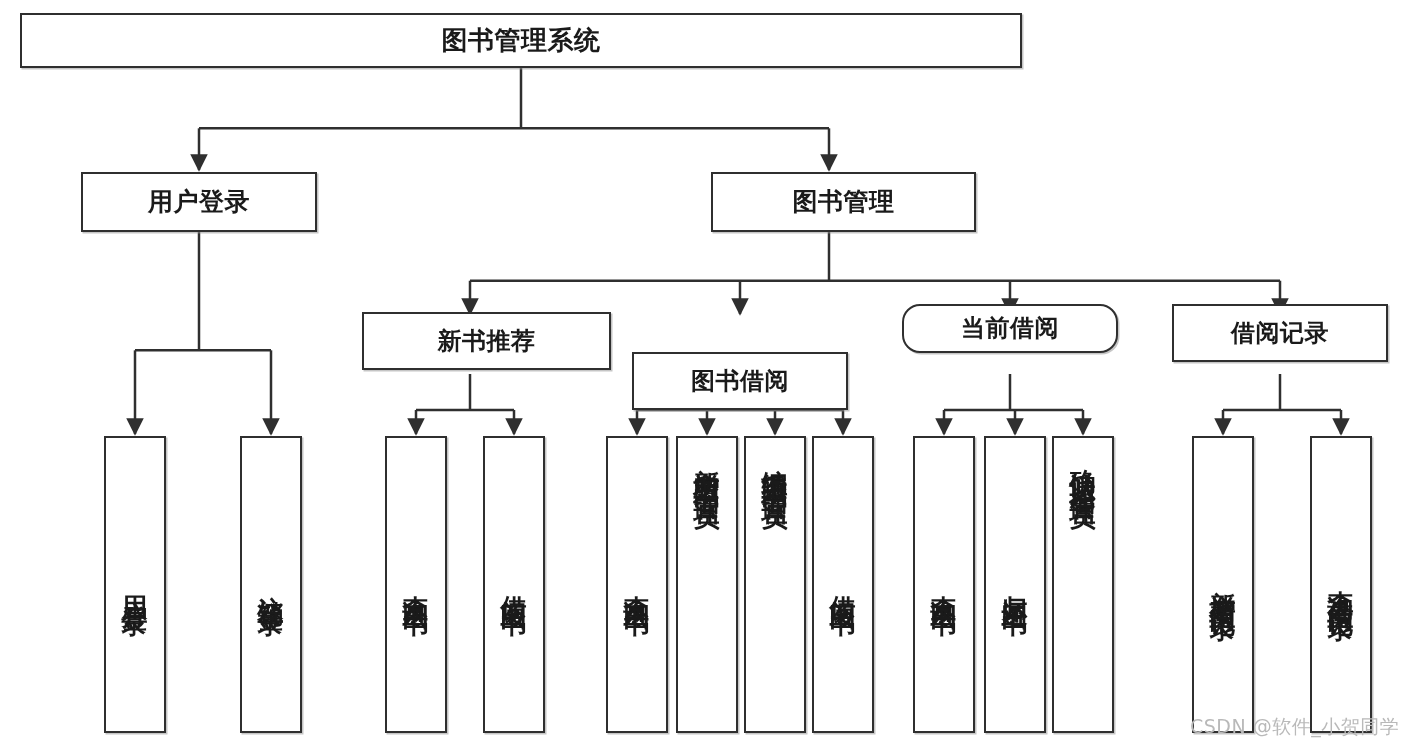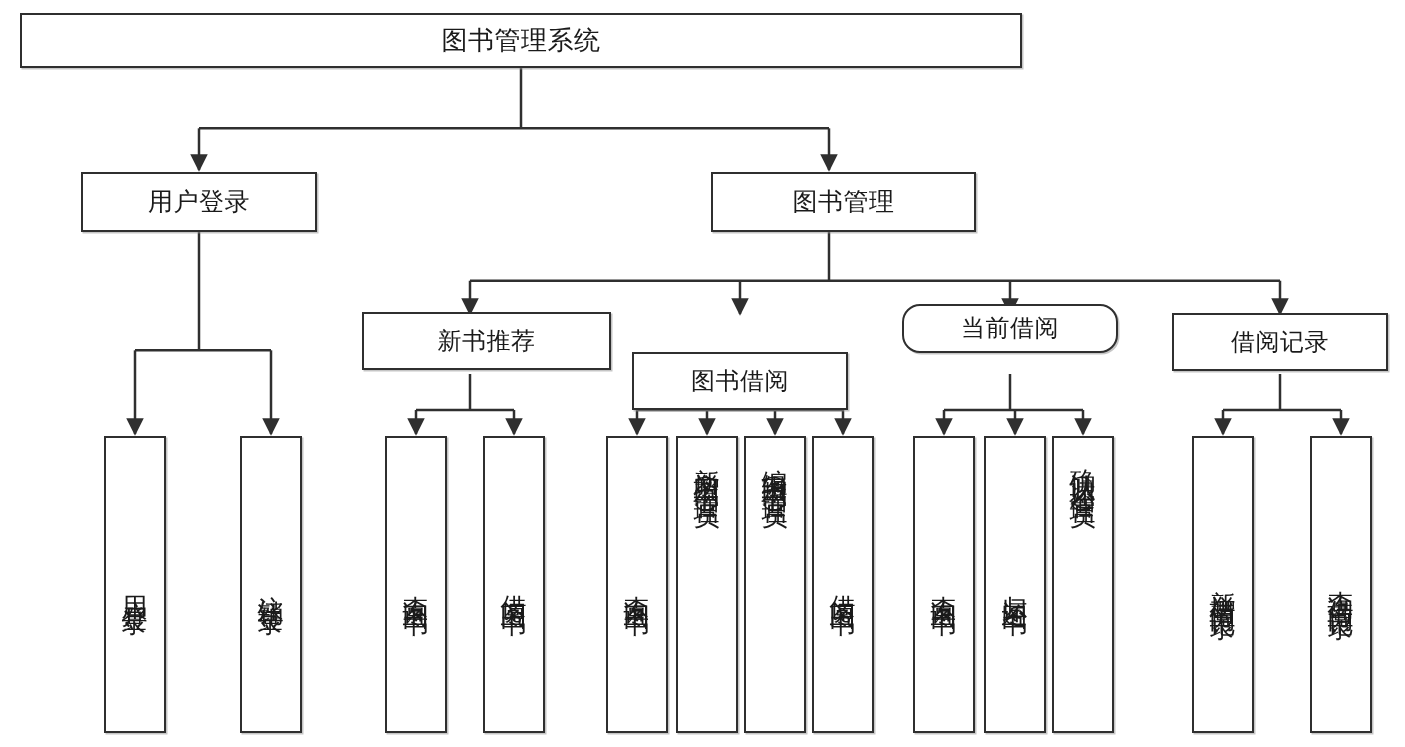--- a/index.html
+++ b/index.html
@@ -33,20 +33,21 @@
     align-items: center;
     justify-content: center;
     color: #1a1a1a;
     box-shadow: 1.5px 1.5px 0 rgba(150,150,150,0.55);
   }
   .node .lbl {
     display: block;
     line-height: 1.18;
     letter-spacing: 0.5px;
     white-space: nowrap;
+    font-weight: bold;
   }
   
   .node.horiz .lbl {
     font-size: 25px;
   }
   .node.root .lbl {
     font-size: 26px;
   }
   .node.lvl3 .lbl {
     font-size: 24px;
@@ -139,21 +140,21 @@
       </div>
       <div class="node horiz lvl3" style="left: 362px; top: 312px; width: 249px; height: 58px;">
         <span class="lbl">新书推荐</span>
       </div>
       <div class="node horiz lvl3" style="left: 632px; top: 316px; width: 216px; height: 58px; margin-top: 36px;">
         <span class="lbl">图书借阅</span>
       </div>
       <div class="node horiz lvl3" style="left: 902px; top: 304px; width: 216px; height: 49px; border-radius: 18px;">
         <span class="lbl">当前借阅</span>
       </div>
-      <div class="node horiz lvl3" style="left: 1172px; top: 313px; width: 216px; height: 58px;">
+      <div class="node horiz lvl3" style="left: 1172px; top: 304px; width: 216px; height: 58px;">
         <span class="lbl">借阅记录</span>
       </div>
       <div class="node leaf mid" style="left: 104px; top: 436px; width: 62px; height: 297px;">
         <span class="lbl">用户登录</span>
       </div>
       <div class="node leaf mid" style="left: 240px; top: 436px; width: 62px; height: 297px;">
         <span class="lbl">注销登录</span>
       </div>
       <div class="node leaf mid" style="left: 385px; top: 436px; width: 62px; height: 297px;">
         <span class="lbl">查询图书</span>
@@ -183,14 +184,15 @@
         <span class="lbl">确认归还（管理员）</span>
       </div>
       <div class="node leaf mid" style="left: 1192px; top: 436px; width: 62px; height: 297px;">
         <span class="lbl">新增借阅记录</span>
       </div>
       <div class="node leaf mid" style="left: 1310px; top: 436px; width: 62px; height: 297px;">
         <span class="lbl">查询借阅记录</span>
       </div>
     </div>
 
+  <div id="watermark">CSDN @软件_小贺同学</div>
 
 </div>
 
 </body></html>

